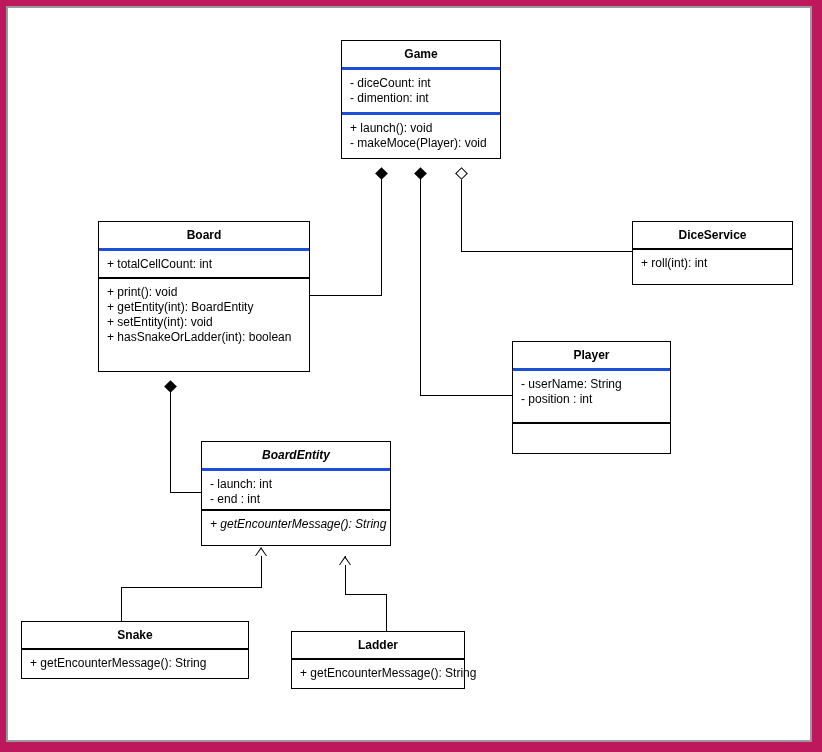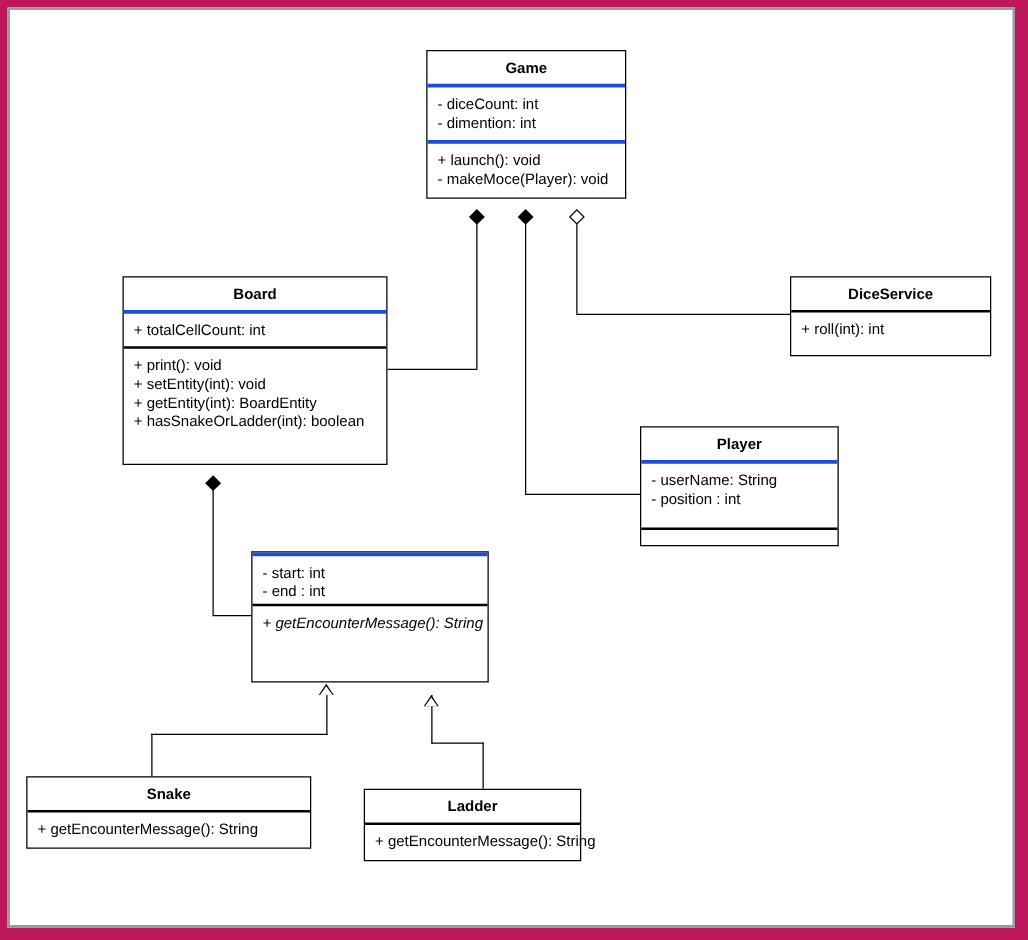--- a/index.html
+++ b/index.html
@@ -155,45 +155,46 @@
     </div>
   </div>
 
   <div class="uml-class" style="left:98px; top:221px; width:212px; height:151px;">
     <div class="uml-title">Board</div>
     <div class="uml-compartment" style="height:29px;">
       <div class="member">+ totalCellCount: int</div>
     </div>
     <div class="uml-compartment thick" style="height:95px;">
       <div class="member">+ print(): void</div>
+      <div class="member">+ getEntity(int): BoardEntity</div>
       <div class="member">+ setEntity(int): void</div>
-      <div class="member">+ getEntity(int): BoardEntity</div>
       <div class="member">+ hasSnakeOrLadder(int): boolean</div>
     </div>
   </div>
 
   <div class="uml-class" style="left:632px; top:221px; width:161px; height:64px;">
     <div class="uml-title">DiceService</div>
     <div class="uml-compartment thick" style="height:37px;">
       <div class="member">+ roll(int): int</div>
     </div>
   </div>
 
-  <div class="uml-class" style="left:512px; top:341px; width:159px; height:96px;">
+  <div class="uml-class" style="left:512px; top:341px; width:159px; height:113px;">
     <div class="uml-title">Player</div>
     <div class="uml-compartment" style="height:54px;">
       <div class="member">- userName: String</div>
       <div class="member">- position : int</div>
     </div>
     <div class="uml-compartment thick empty-strip"></div>
   </div>
 
   <div class="uml-class" style="left:201px; top:441px; width:190px; height:105px;">
+    <div class="uml-title abstract">BoardEntity</div>
     <div class="uml-compartment" style="height:41px;">
-      <div class="member">- start: int</div>
+      <div class="member">- launch: int</div>
       <div class="member">- end : int</div>
     </div>
     <div class="uml-compartment thick" style="height:37px;">
       <div class="member italic">+ getEncounterMessage(): String</div>
     </div>
   </div>
 
   <div class="uml-class" style="left:21px; top:621px; width:228px; height:58px;">
     <div class="uml-title">Snake</div>
     <div class="uml-compartment thick" style="height:31px;">

